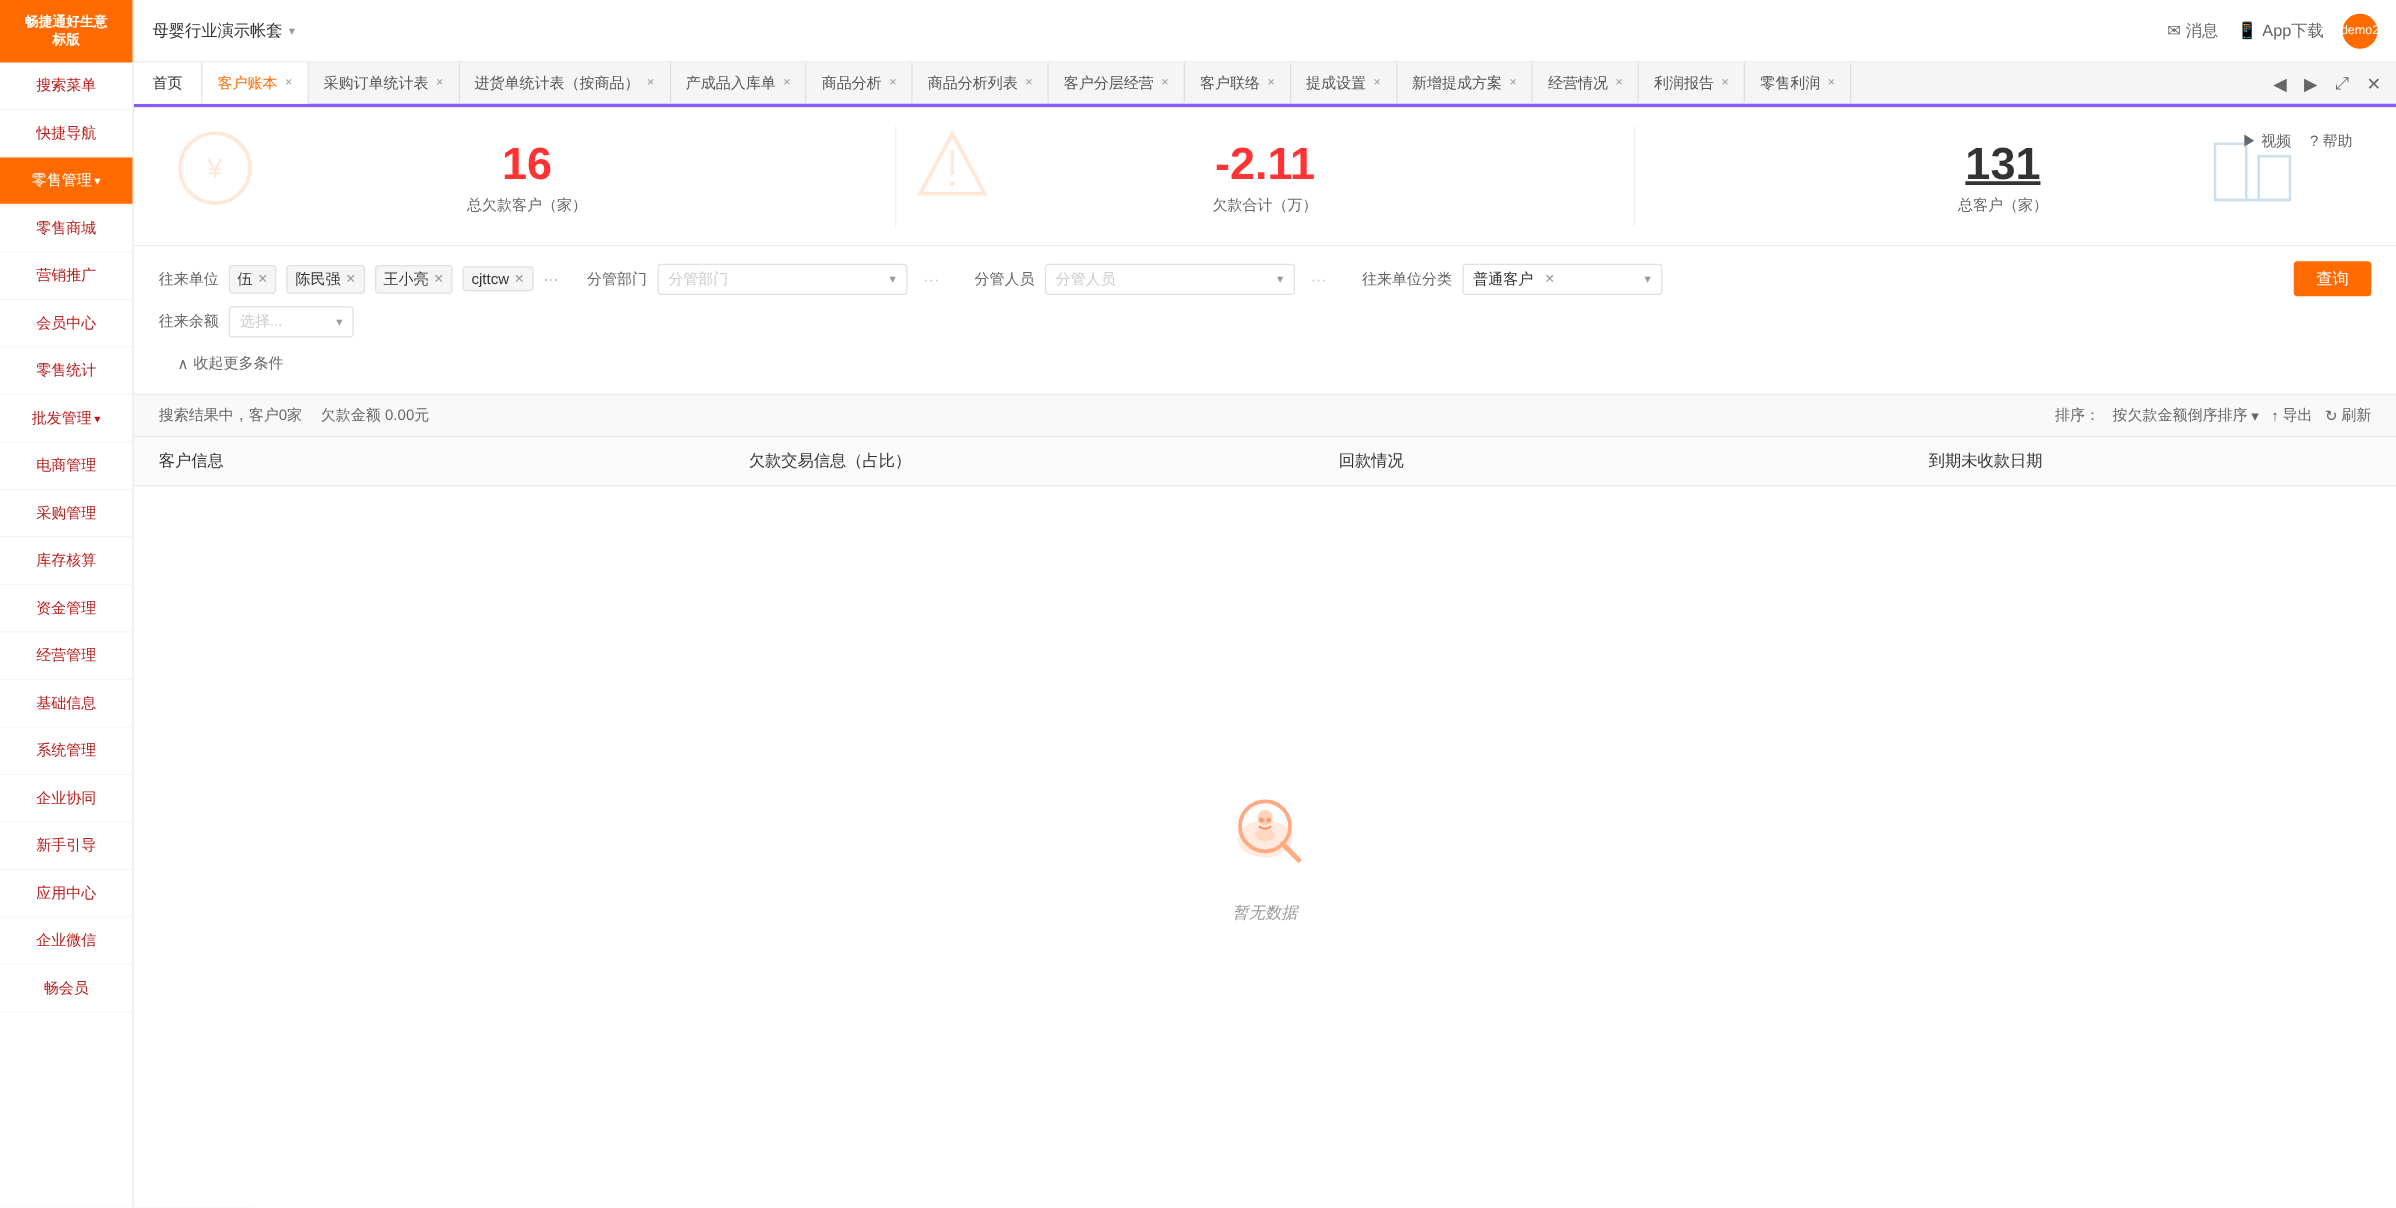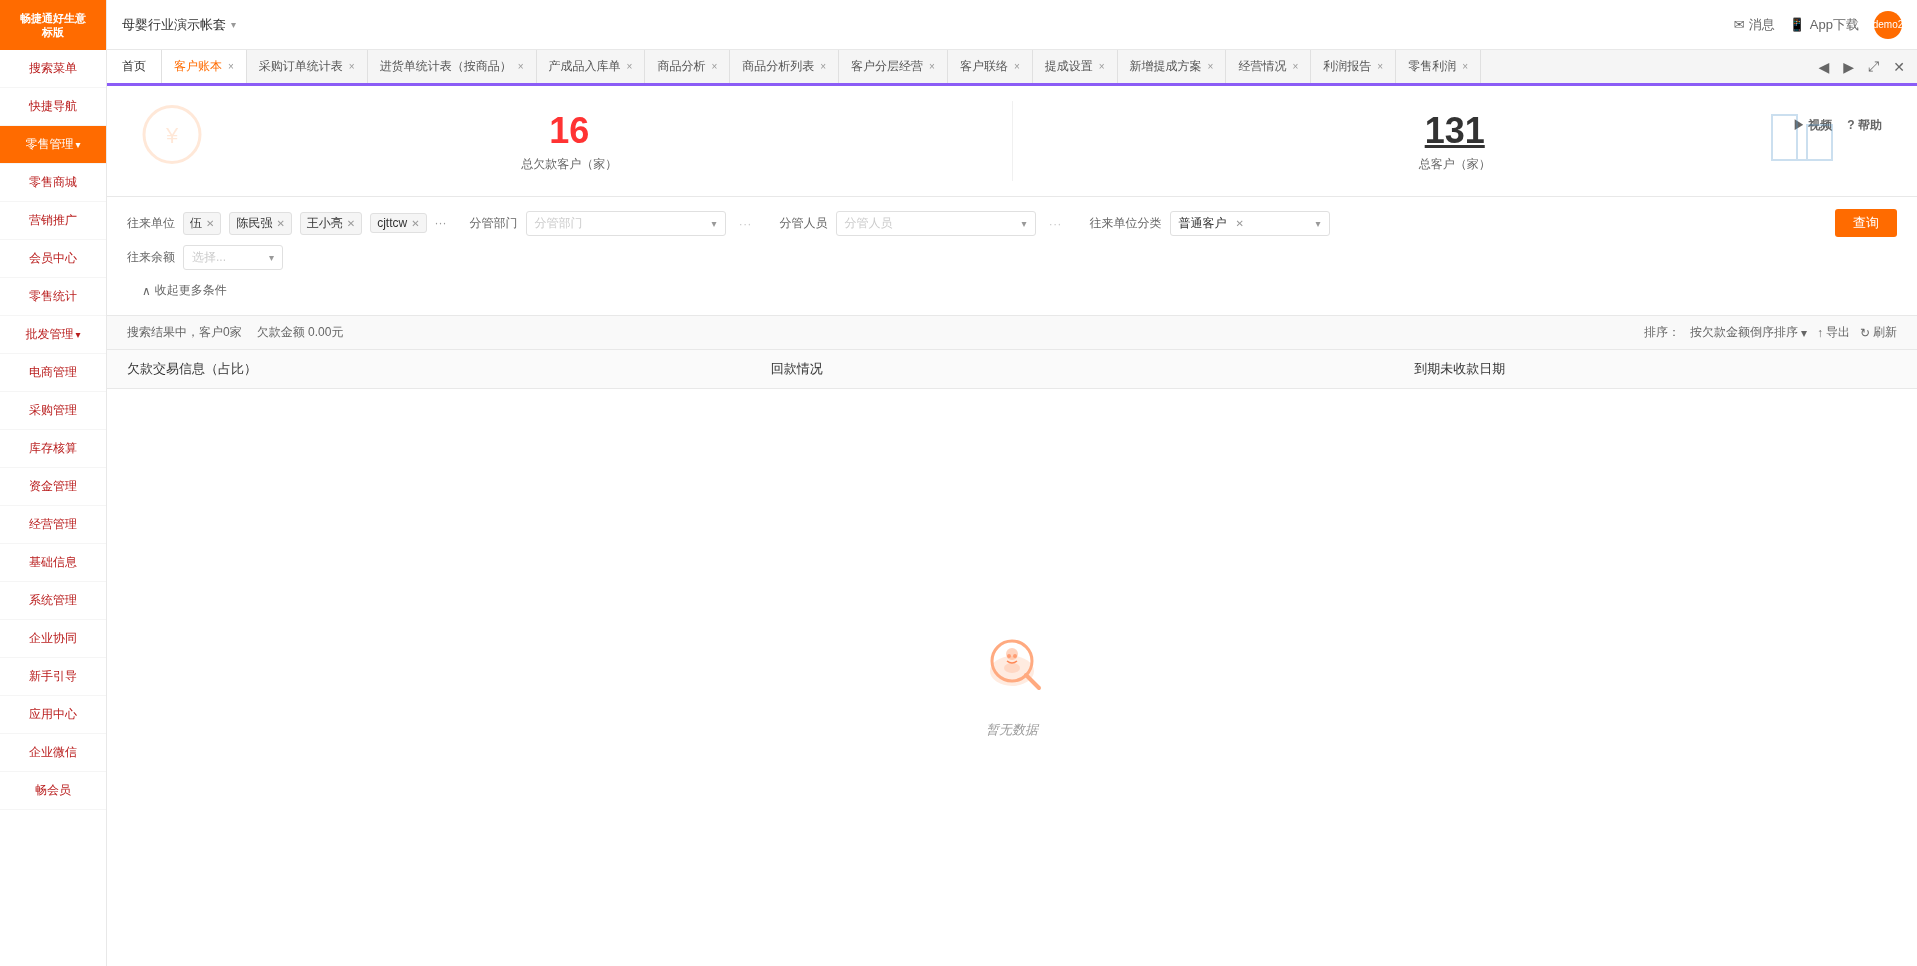--- a/index.html
+++ b/index.html
@@ -214,23 +214,34 @@
         <div class="stat-icon" style="font-size:55px; color:#ff6b00;">
           <svg width="60" height="60" viewBox="0 0 60 60">
               <circle cx="30" cy="30" r="28" fill="none" stroke="#ff6b00" stroke-width="3"></circle>
               <text x="30" y="38" text-anchor="middle" fill="#ff6b00" font-size="22">¥</text>
             </svg>
         </div>
         <div class="stat-value" style="color:#ff3333;font-size:36px;font-weight:bold;">16</div>
         <div class="stat-label">总欠款客户（家）</div>
       </div>
 
+      <div class="stat-block">
+        <div class="stat-icon" style="color:#ff6b00; opacity:0.15;">
+          <svg width="60" height="60" viewBox="0 0 60 60">
+              <polygon points="30,2 56,50 4,50" fill="none" stroke="#ff6b00" stroke-width="3"></polygon>
+              <line x1="30" y1="15" x2="30" y2="35" stroke="#ff6b00" stroke-width="3"></line>
+              <circle cx="30" cy="42" r="2" fill="#ff6b00"></circle>
+            </svg>
+        </div>
+        <div class="stat-value negative" style="color:#ff3333;font-size:36px;font-weight:bold;">-2.11</div>
+        <div class="stat-label">欠款合计（万）</div>
+      </div>
 
       <div class="stat-block" style="position:relative;">
-        <div style="position:absolute;right:15px;top:16px;display:flex;gap:15px;font-weight:bold;">
+        <div style="position:absolute;right:15px;top:4px;display:flex;gap:15px;">
           <span class="stat-action-btn" style="color:#666;font-size:12px;cursor:pointer;">▶ 视频</span>
           <span class="stat-action-btn" style="color:#666;font-size:12px;cursor:pointer;">? 帮助</span>
         </div>
         <div class="stat-icon" style="left:auto;right:60px;color:#90c0e0;opacity:0.3;">
           <svg width="70" height="60" viewBox="0 0 70 60">
               <rect x="5" y="10" width="25" height="45" fill="none" stroke="#5599cc" stroke-width="2"></rect>
               <rect x="40" y="20" width="25" height="35" fill="none" stroke="#5599cc" stroke-width="2"></rect>
               <line x1="5" y1="55" x2="65" y2="55" stroke="#5599cc" stroke-width="2"></line>
             </svg>
         </div>
@@ -319,20 +330,21 @@
           <span>导出</span>
         </div>
         <div class="result-action">
           <span>↻</span>
           <span>刷新</span>
         </div>
       </div>
     </div>
 
     <div class="table-header">
+      <div class="table-col table-col-1">客户信息</div>
       <div class="table-col table-col-2">欠款交易信息（占比）</div>
       <div class="table-col table-col-3">回款情况</div>
       <div class="table-col table-col-4">到期未收款日期</div>
     </div>
 
     <div class="empty-state">
       <div style="width:90px;height:90px;position:relative;">
         
         <svg width="90" height="90" viewBox="0 0 90 90">
           <ellipse cx="45" cy="55" rx="22" ry="15" fill="#ffddcc" opacity="0.6"></ellipse>

